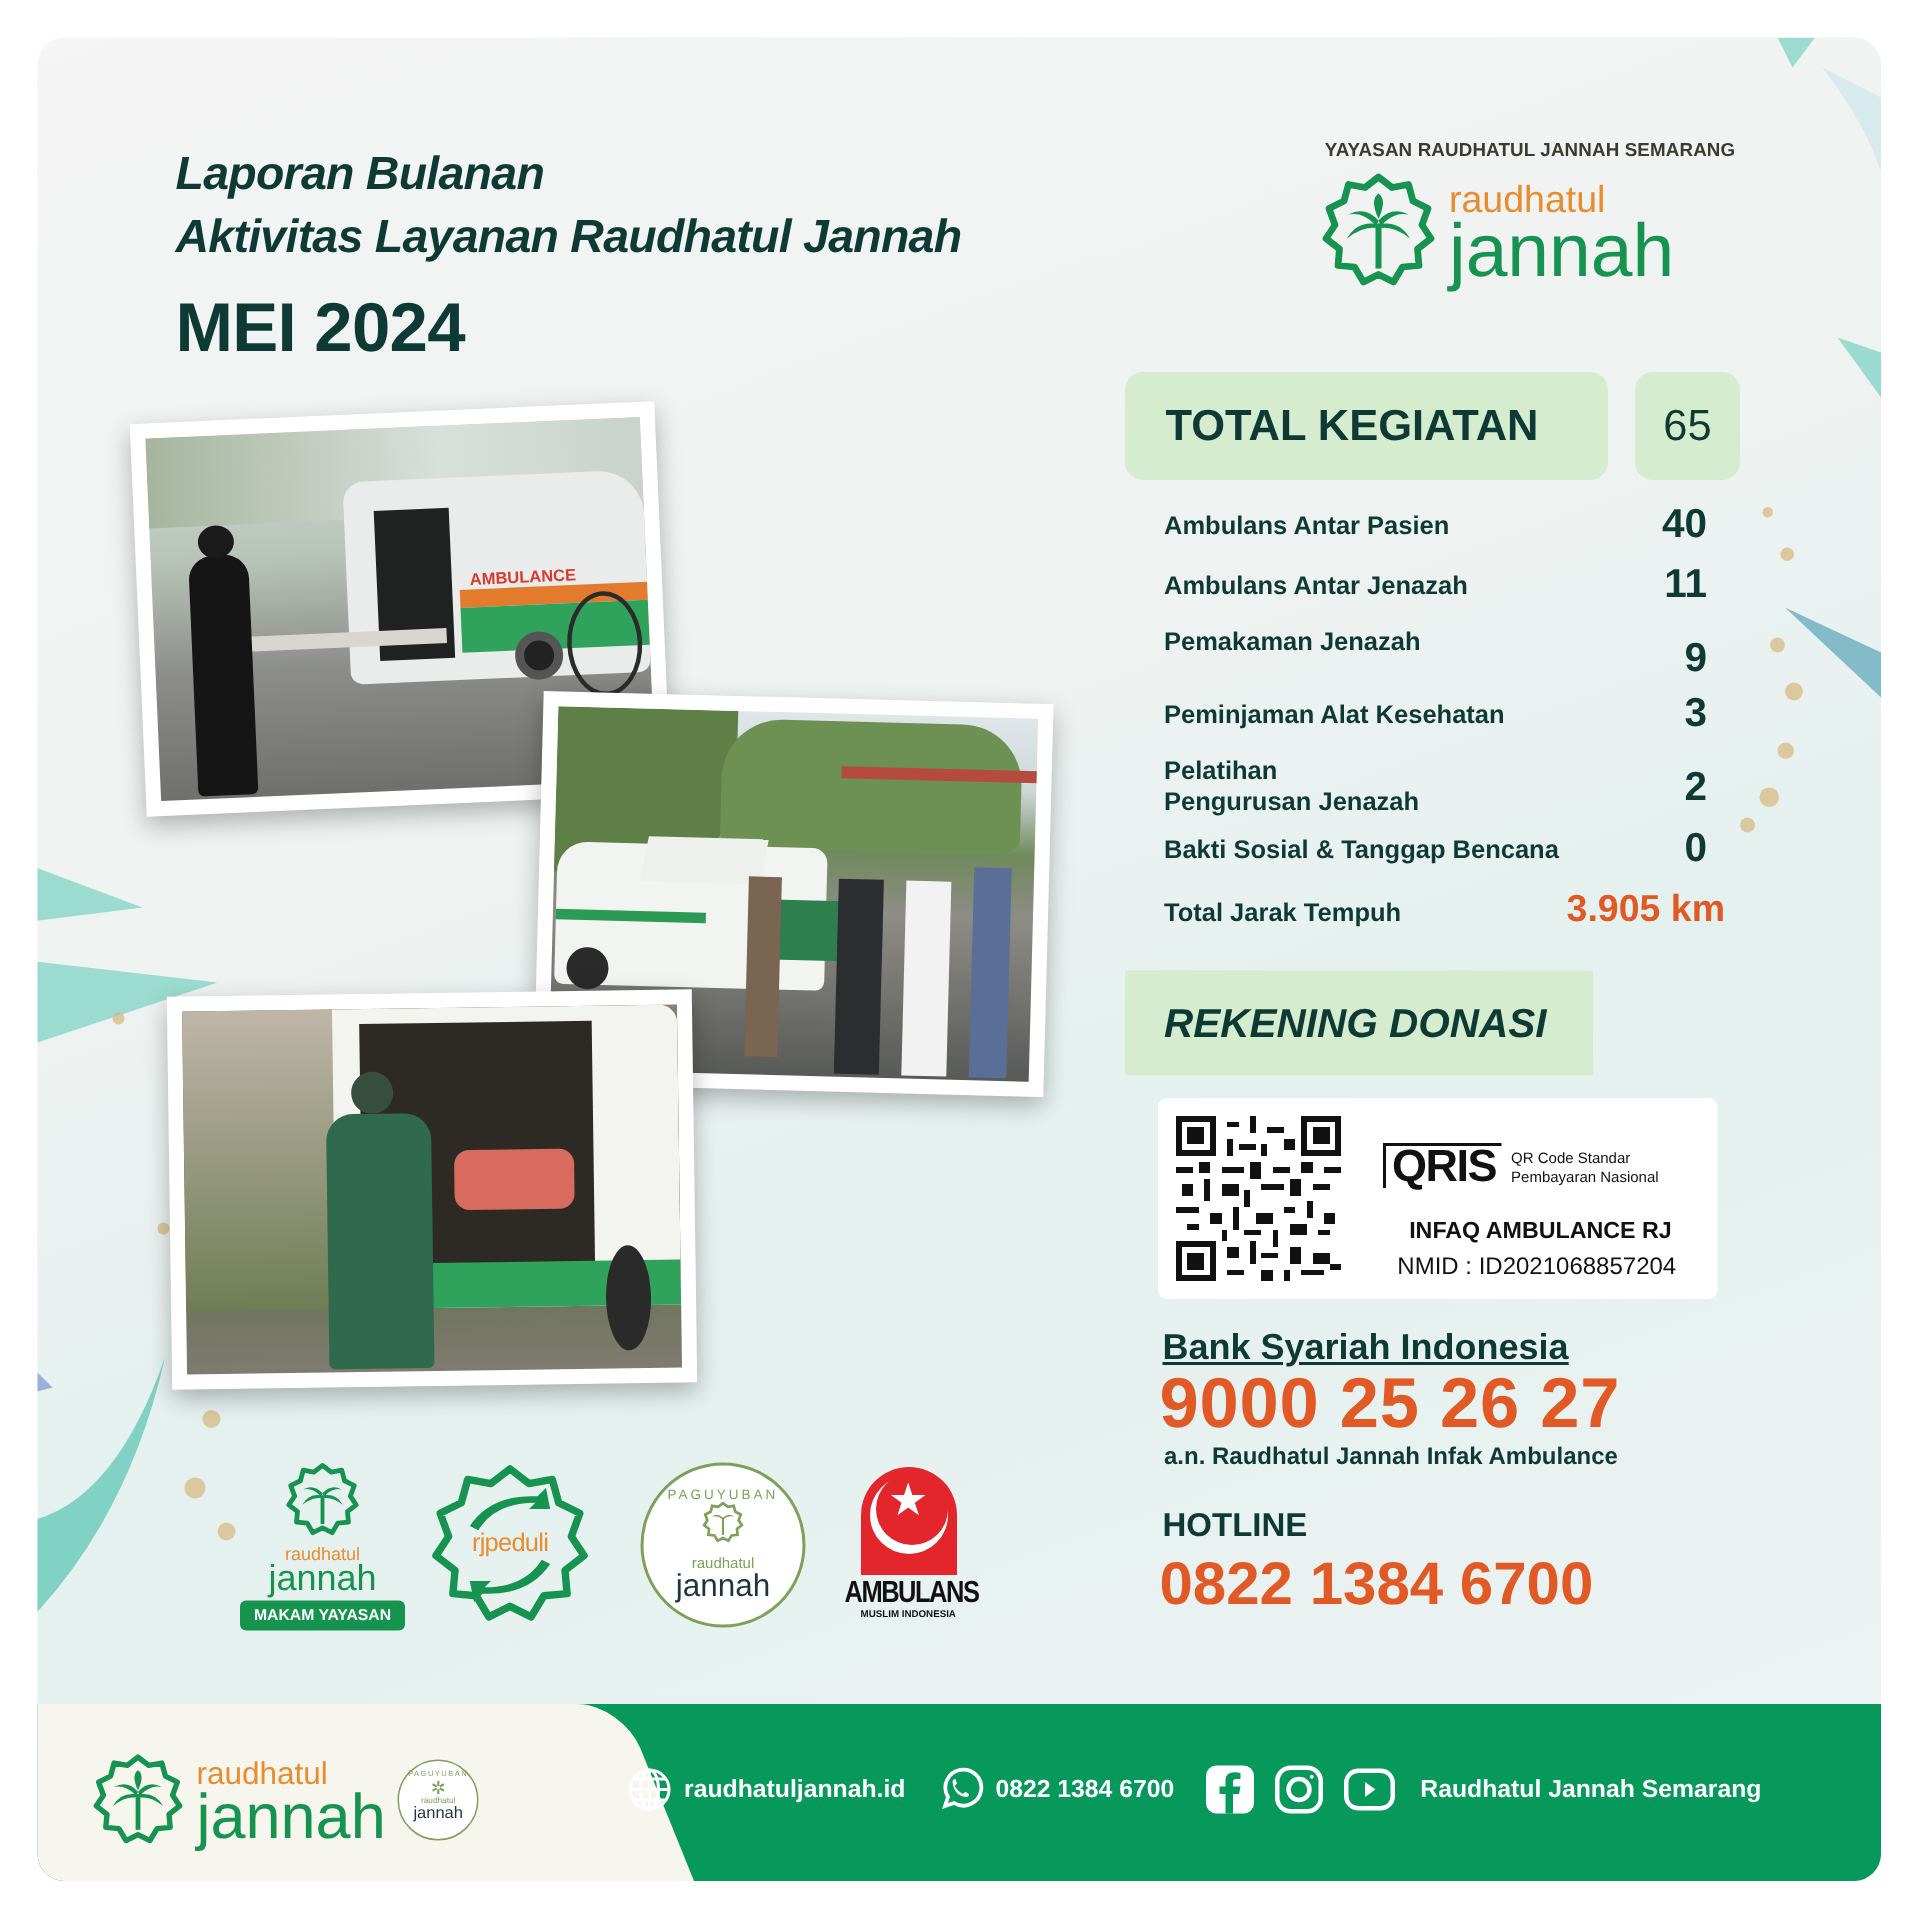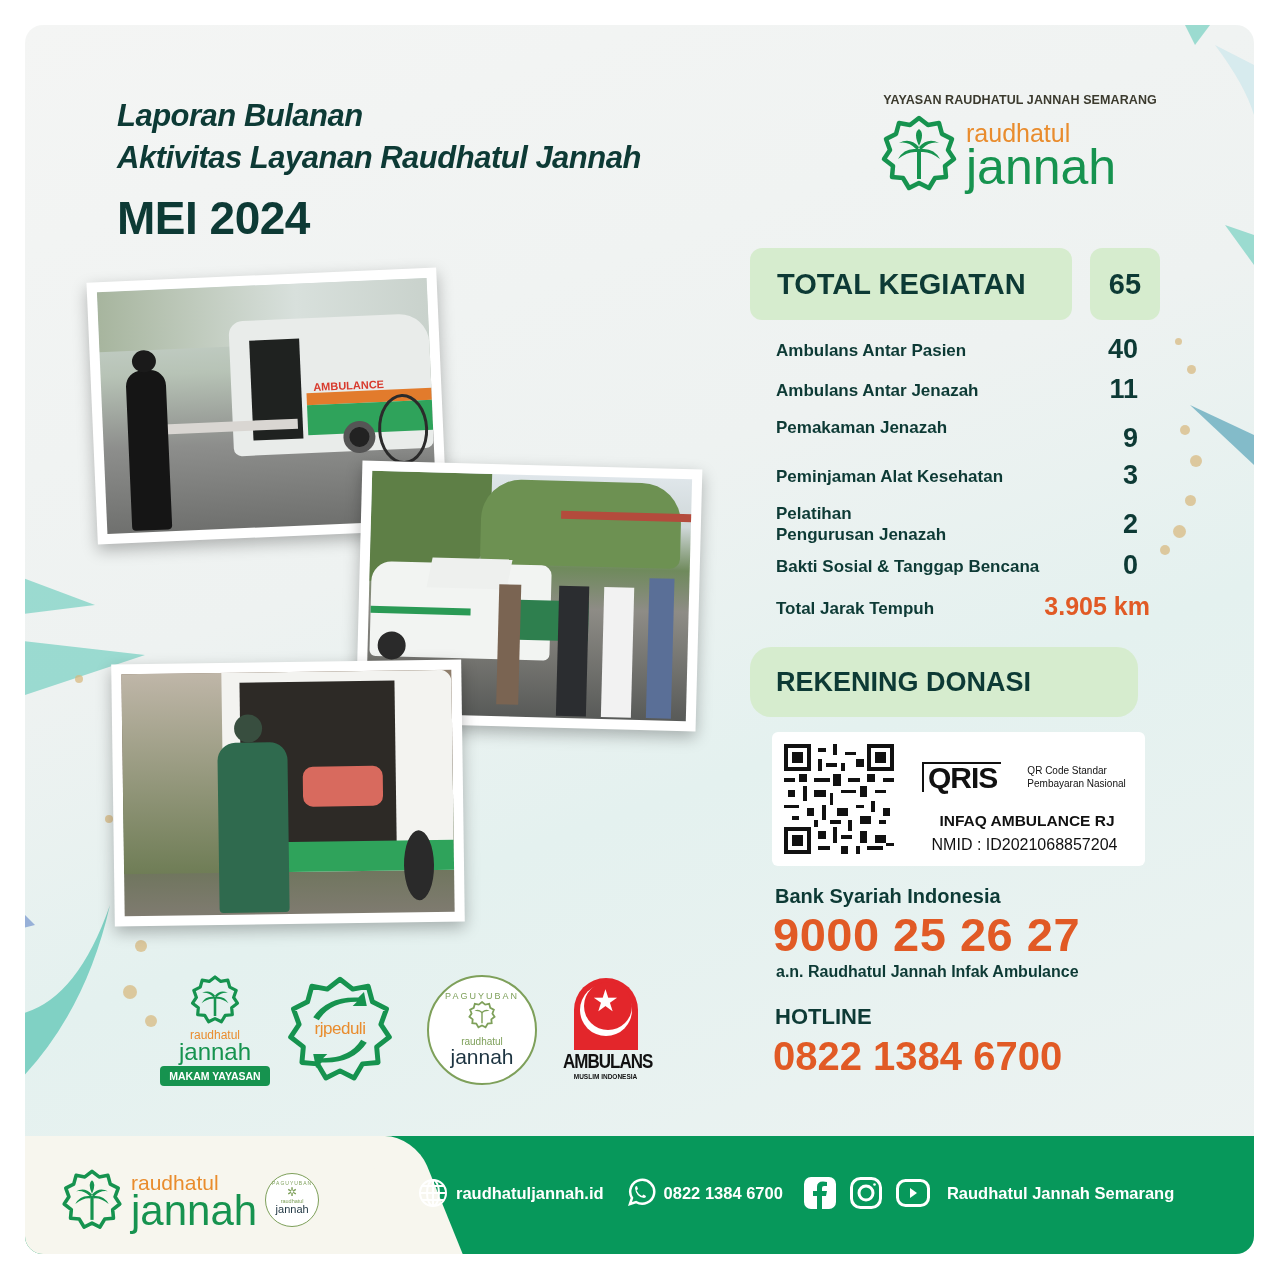--- a/index.html
+++ b/index.html
@@ -24,40 +24,40 @@
   .brand-word { margin-left: 8px; line-height: 1; }
   .brand-raud { color: #e98c2d; font-size: 25px; }
   .brand-jan { color: #16934f; font-size: 50px; line-height: 42px; }
 
   .photo { position: absolute; background: #ffffff; padding: 10px; box-shadow: 0 6px 16px rgba(0,0,0,0.28); }
   .photo-inner { width: 100%; height: 100%; position: relative; overflow: hidden; }
 
   .total-box { position: absolute; left: 725px; top: 223px; width: 322px; height: 72px; background: #d6ecce; border-radius: 12px; }
   .total-label { position: absolute; left: 27px; top: 20px; font-size: 29px; font-weight: 900; color: #0d3a35; }
   .total-num-box { position: absolute; left: 1065px; top: 223px; width: 70px; height: 72px; background: #d6ecce; border-radius: 12px; }
-  .total-num { position: absolute; width: 100%; top: 20px; text-align: center; font-size: 29px; font-weight: 700; color: #0d3a35; }
+  .total-num { position: absolute; width: 100%; top: 20px; text-align: center; font-size: 29px; font-weight: 400; color: #0d3a35; }
 
   .stats { position: absolute; left: 751px; top: 312px; width: 362px; }
   .stat-row { position: absolute; left: 0; width: 362px; color: #0d3a35; }
   .stat-label { font-size: 17px; font-weight: bold; line-height: 21px; }
   .stat-val { position: absolute; right: 0; font-size: 27px; font-weight: 900; }
   .stat-val.orange { color: #e15a25; font-size: 25px; right: -12px; }
 
-  .rek-box { position: absolute; left: 725px; top: 622px; width: 388px; height: 70px; background: #d6ecce; border-radius: 21px; }
+  .rek-box { position: absolute; left: 725px; top: 622px; width: 312px; height: 70px; background: #d6ecce; border-radius: 2px; font-style: italic; }
   .rek-label { position: absolute; left: 26px; top: 20px; font-size: 27px; font-weight: 900; color: #0d3a35; }
 
   .qr-card { position: absolute; left: 747px; top: 707px; width: 373px; height: 134px; background: #ffffff; border-radius: 6px; }
   .qr-code { position: absolute; left: 12px; top: 12px; width: 110px; height: 110px; }
-  .qris-logo { position: absolute; left: 150px; top: 30px; display: flex; align-items: center; gap: 20px; }
+  .qris-logo { position: absolute; left: 150px; top: 30px; display: flex; align-items: flex-end; }
   .qris-mark { font-size: 30px; font-weight: 900; color: #111; letter-spacing: -1px; border-left: 2px solid #111; border-top: 2px solid #111; padding: 0 4px; line-height: 28px; }
   .qris-sub { font-size: 10px; color: #111; margin-left: 6px; line-height: 13px; }
   .qr-title { position: absolute; left: 150px; top: 80px; width: 210px; text-align: center; font-size: 15.5px; font-weight: bold; color: #111; }
   .qr-nmid { position: absolute; left: 140px; top: 104px; width: 225px; text-align: center; font-size: 16px; color: #111; }
 
-  .bank-name { position: absolute; left: 750px; top: 860px; font-size: 20px; font-weight: bold; color: #0d3a35; }
+  .bank-name { position: absolute; left: 750px; top: 860px; font-size: 24px; font-weight: bold; color: #0d3a35; text-decoration: underline; }
   .bank-num { position: absolute; left: 748px; top: 882px; font-size: 47px; font-weight: 900; color: #e15a25; letter-spacing: 0.5px; }
   .bank-an { position: absolute; left: 751px; top: 938px; font-size: 16px; font-weight: bold; color: #0d3a35; }
   .hotline-label { position: absolute; left: 750px; top: 979px; font-size: 22px; font-weight: bold; color: #0d3a35; }
   .hotline-num { position: absolute; left: 748px; top: 1009px; font-size: 40px; font-weight: 900; color: #e15a25; }
 
   .partners { position: absolute; left: 130px; top: 945px; width: 500px; height: 120px; }
   .partner { position: absolute; }
 
   .footer { position: absolute; left: 0; top: 1111px; width: 1229px; height: 118px; background: #07985b; }
   .footer-white { position: absolute; left: 0; top: 0; width: 350px; height: 118px; background: #f7f6ee; border-top-right-radius: 40px; }

